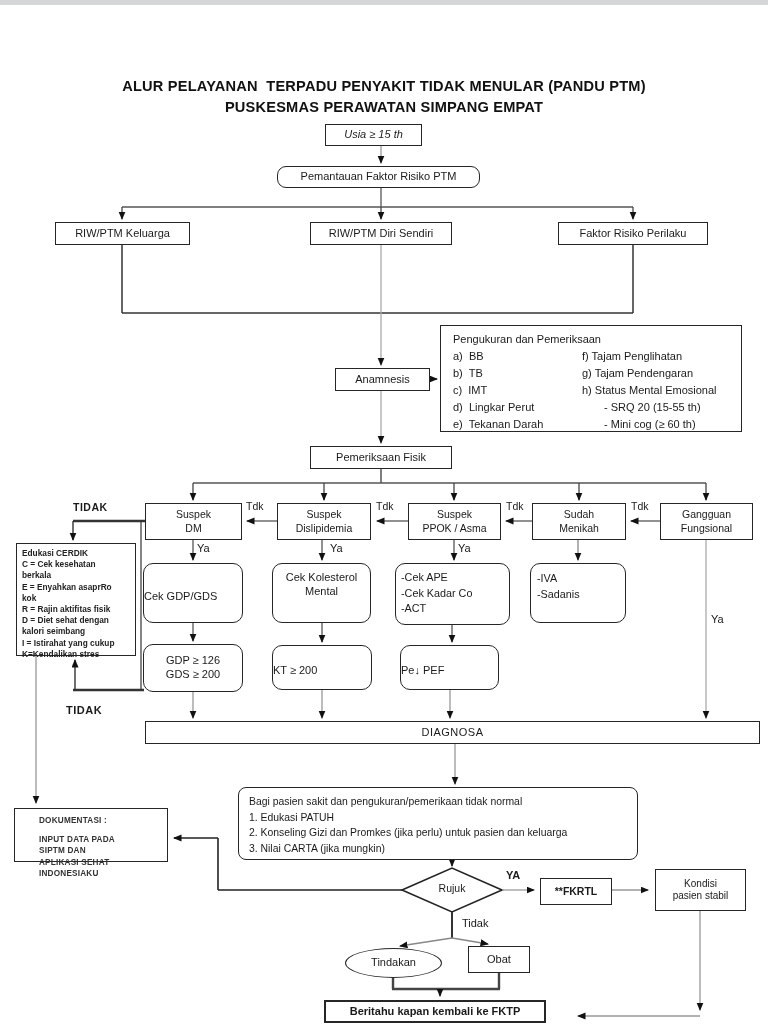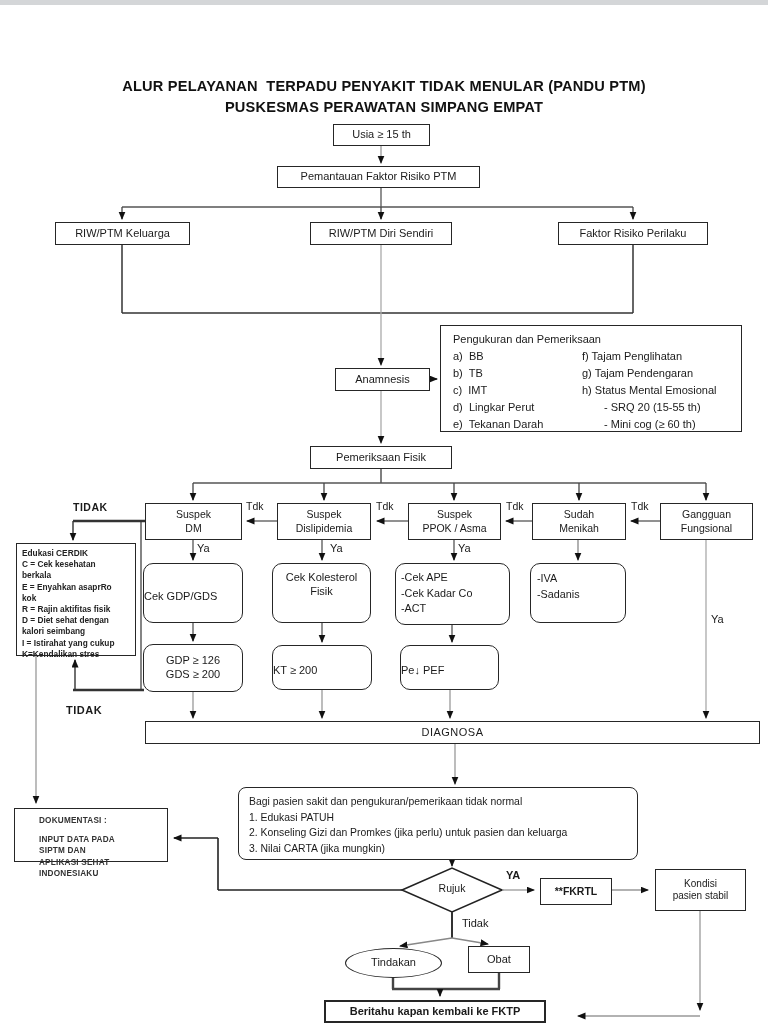--- a/index.html
+++ b/index.html
@@ -113,24 +113,24 @@
     <line x1="392" y1="989" x2="500" y2="989" stroke="#444" stroke-width="2.4"></line>
     <line x1="440" y1="989" x2="440" y2="996" stroke="#444" stroke-width="1.4" marker-end="url(#ah)"></line>
 
     <line x1="700" y1="911" x2="700" y2="1010" stroke="#999" stroke-width="1.3" marker-end="url(#ah)"></line>
     <line x1="700" y1="1016" x2="578" y2="1016" stroke="#999" stroke-width="1.3" marker-end="url(#ah)"></line>
   </svg>
 
   <div class="title pre" style="top:78px;">ALUR PELAYANAN  TERPADU PENYAKIT TIDAK MENULAR (PANDU PTM)</div>
   <div class="title" style="top:99px;">PUSKESMAS PERAWATAN SIMPANG EMPAT</div>
 
-  <div class="bx" style="left:333px;top:124px;width:97px;height:22px;">
+  <div class="bx" style="left:325px;top:124px;width:97px;height:22px;font-style:italic;">
     <span>Usia ≥ 15 th</span>
   </div>
-  <div class="bx" style="left:277px;top:166px;width:203px;height:22px;">
+  <div class="bx" style="left:277px;top:166px;width:203px;height:22px;border-radius:9px;">
     <span>Pemantauan Faktor Risiko PTM</span>
   </div>
   <div class="bx" style="left:55px;top:222px;width:135px;height:23px;">
     <span>RIW/PTM Keluarga</span>
   </div>
   <div class="bx" style="left:310px;top:222px;width:142px;height:23px;">
     <span>RIW/PTM Diri Sendiri</span>
   </div>
   <div class="bx" style="left:558px;top:222px;width:150px;height:23px;">
     <span>Faktor Risiko Perilaku</span>
@@ -200,21 +200,21 @@
     <div>kalori seimbang</div>
     <div>I = Istirahat yang cukup</div>
     <div>K=Kendalikan stres</div>
   </div>
 
   <div class="bx rd vtop" style="left:143px;top:563px;width:100px;height:60px;padding-top:7px;">
     <span>Cek GDP/GDS</span>
   </div>
   <div class="bx rd col vtop" style="left:272px;top:563px;width:99px;height:60px;padding-top:7px;">
     <div>Cek Kolesterol</div>
-    <div>Fisik</div>
+    <div>Mental</div>
   </div>
   <div class="bx rd col vtop hleft" style="left:395px;top:563px;width:115px;height:62px;padding:6px 0 0 5px;font-size:10.8px;line-height:1.45;">
     <div>-Cek APE</div>
     <div>-Cek Kadar Co</div>
     <div>-ACT</div>
   </div>
   <div class="bx rd col vtop hleft" style="left:530px;top:563px;width:96px;height:60px;padding:7px 0 0 6px;font-size:10.8px;line-height:1.45;">
     <div>-IVA</div>
     <div>-Sadanis</div>
   </div>

